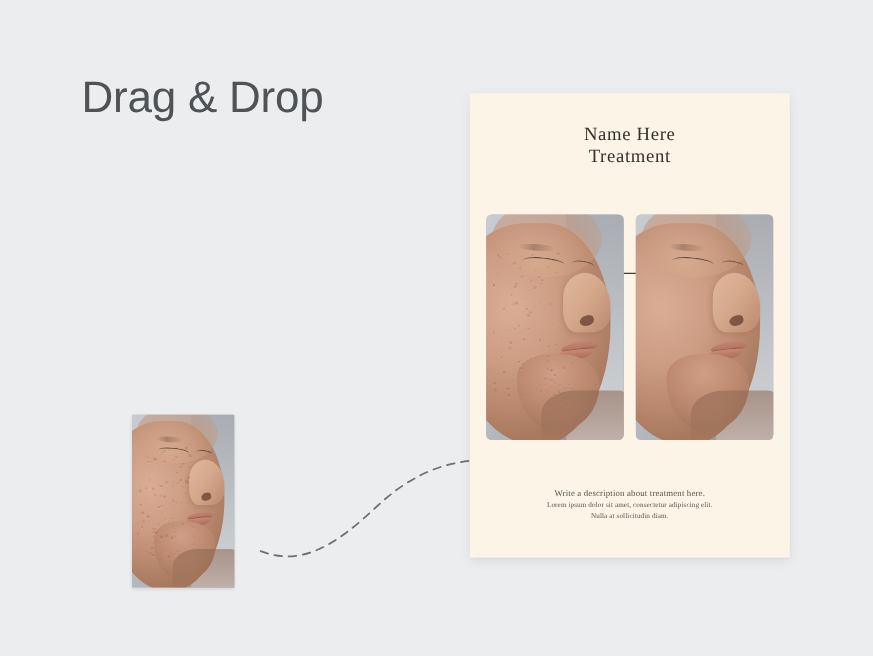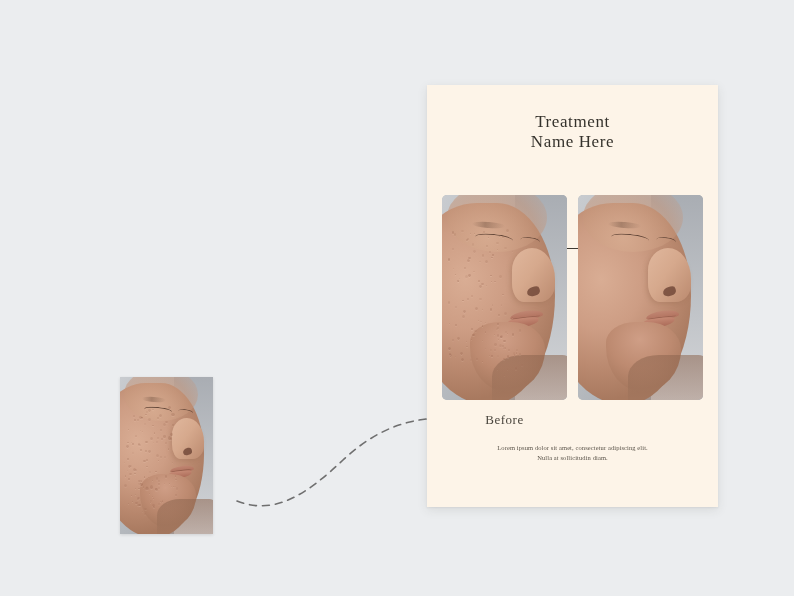--- a/index.html
+++ b/index.html
@@ -166,20 +166,21 @@
   .desc .l1{font-size:8px;line-height:12px;letter-spacing:.15px;}
   .desc .l2{font-size:6.5px;line-height:10px;letter-spacing:.1px;}
   .desc .l3{font-size:6.5px;line-height:10px;letter-spacing:.1px;}
 </style>
 </head>
 <body>
 
 <div id="stage">
 
   <div class="left-col">
+    <h1 class="headline">Drag &amp; Drop</h1>
   </div>
 
   <div class="thumb-photo">
     <div class="face">
       <div class="bg"></div>
       <div class="bg2"></div>
       <div class="skin"></div>
       <div class="temple"></div>
       <div class="brow"></div>
       <div class="eye"></div>
@@ -322,22 +323,22 @@
   </div>
 
   <svg class="connector" viewBox="0 0 290 125">
     <path d="M22,103 C60,118 92,96 128,62 C158,34 196,14 250,22" fill="none" stroke="#6f6f6f" stroke-width="1.6" stroke-dasharray="7 6" stroke-linecap="round"></path>
     <path d="M262,19 L244,30 L250,32 L249,39 Z" fill="#5f5c58"></path>
   </svg>
 
   <div class="poster">
 
     <div class="poster-title">
+      <div>Name Here</div>
       <div>Treatment</div>
-      <div>Name Here</div>
     </div>
 
     <svg class="divider" viewBox="0 0 117 7">
       <line x1="3" y1="3.5" x2="114" y2="3.5" stroke="#3e3a33" stroke-width="1.1"></line>
       <rect x="0" y="1" width="4" height="4" fill="#3e3a33"></rect>
       <rect x="113" y="1" width="4" height="4" fill="#3e3a33"></rect>
     </svg>
 
     <div class="photo-row">
 
@@ -502,24 +503,22 @@
           <div class="mouthline"></div>
           <div class="lip-bot"></div>
           <div class="chin"></div>
           <div class="neck"></div>
         </div>
       </div>
 
     </div>
 
     <div class="label-row">
-      <div class="label-before">
-        <span class="ba-label">Before</span>
-      </div>
     </div>
 
     <div class="desc">
+      <div class="l1">Write a description about treatment here.</div>
       <div class="l2">Lorem ipsum dolor sit amet, consectetur adipiscing elit.</div>
       <div class="l3">Nulla at sollicitudin diam.</div>
     </div>
 
   </div>
 </div>
 
 </body></html>

